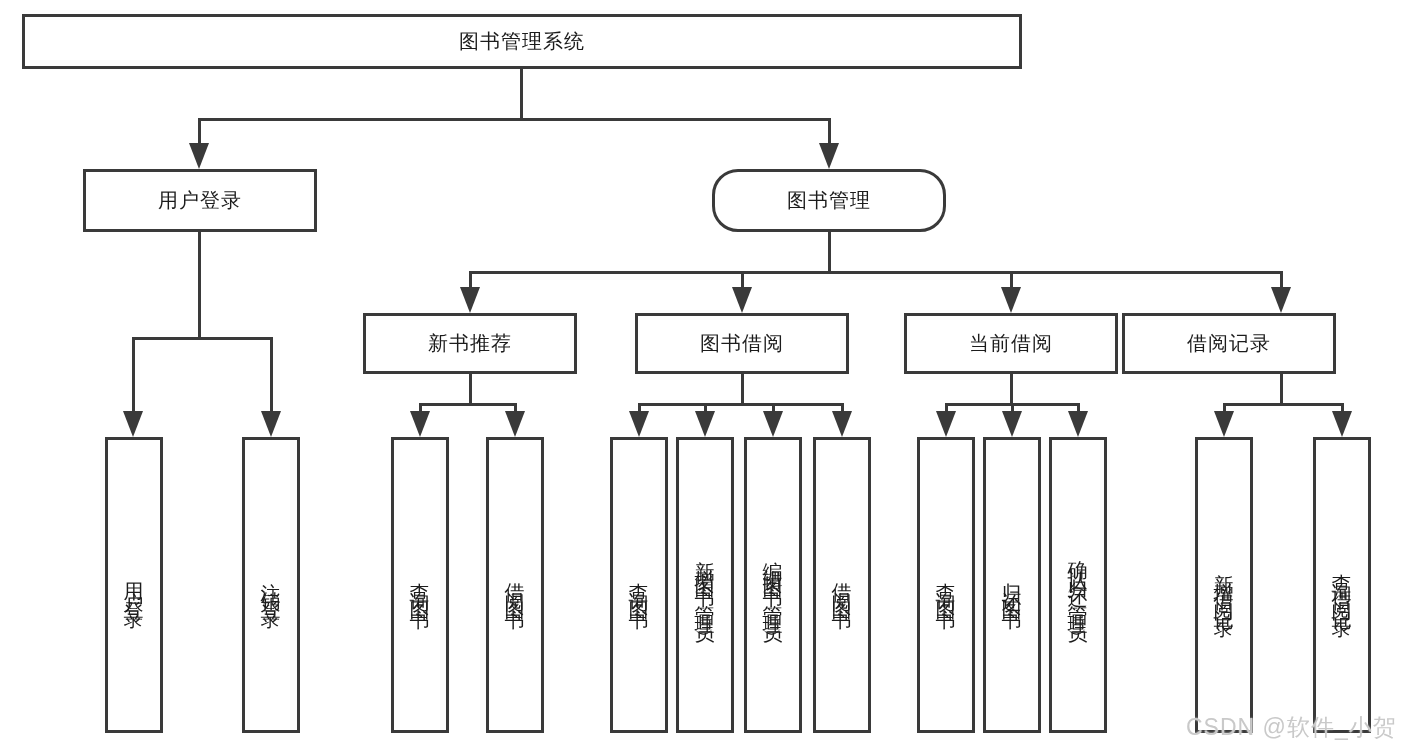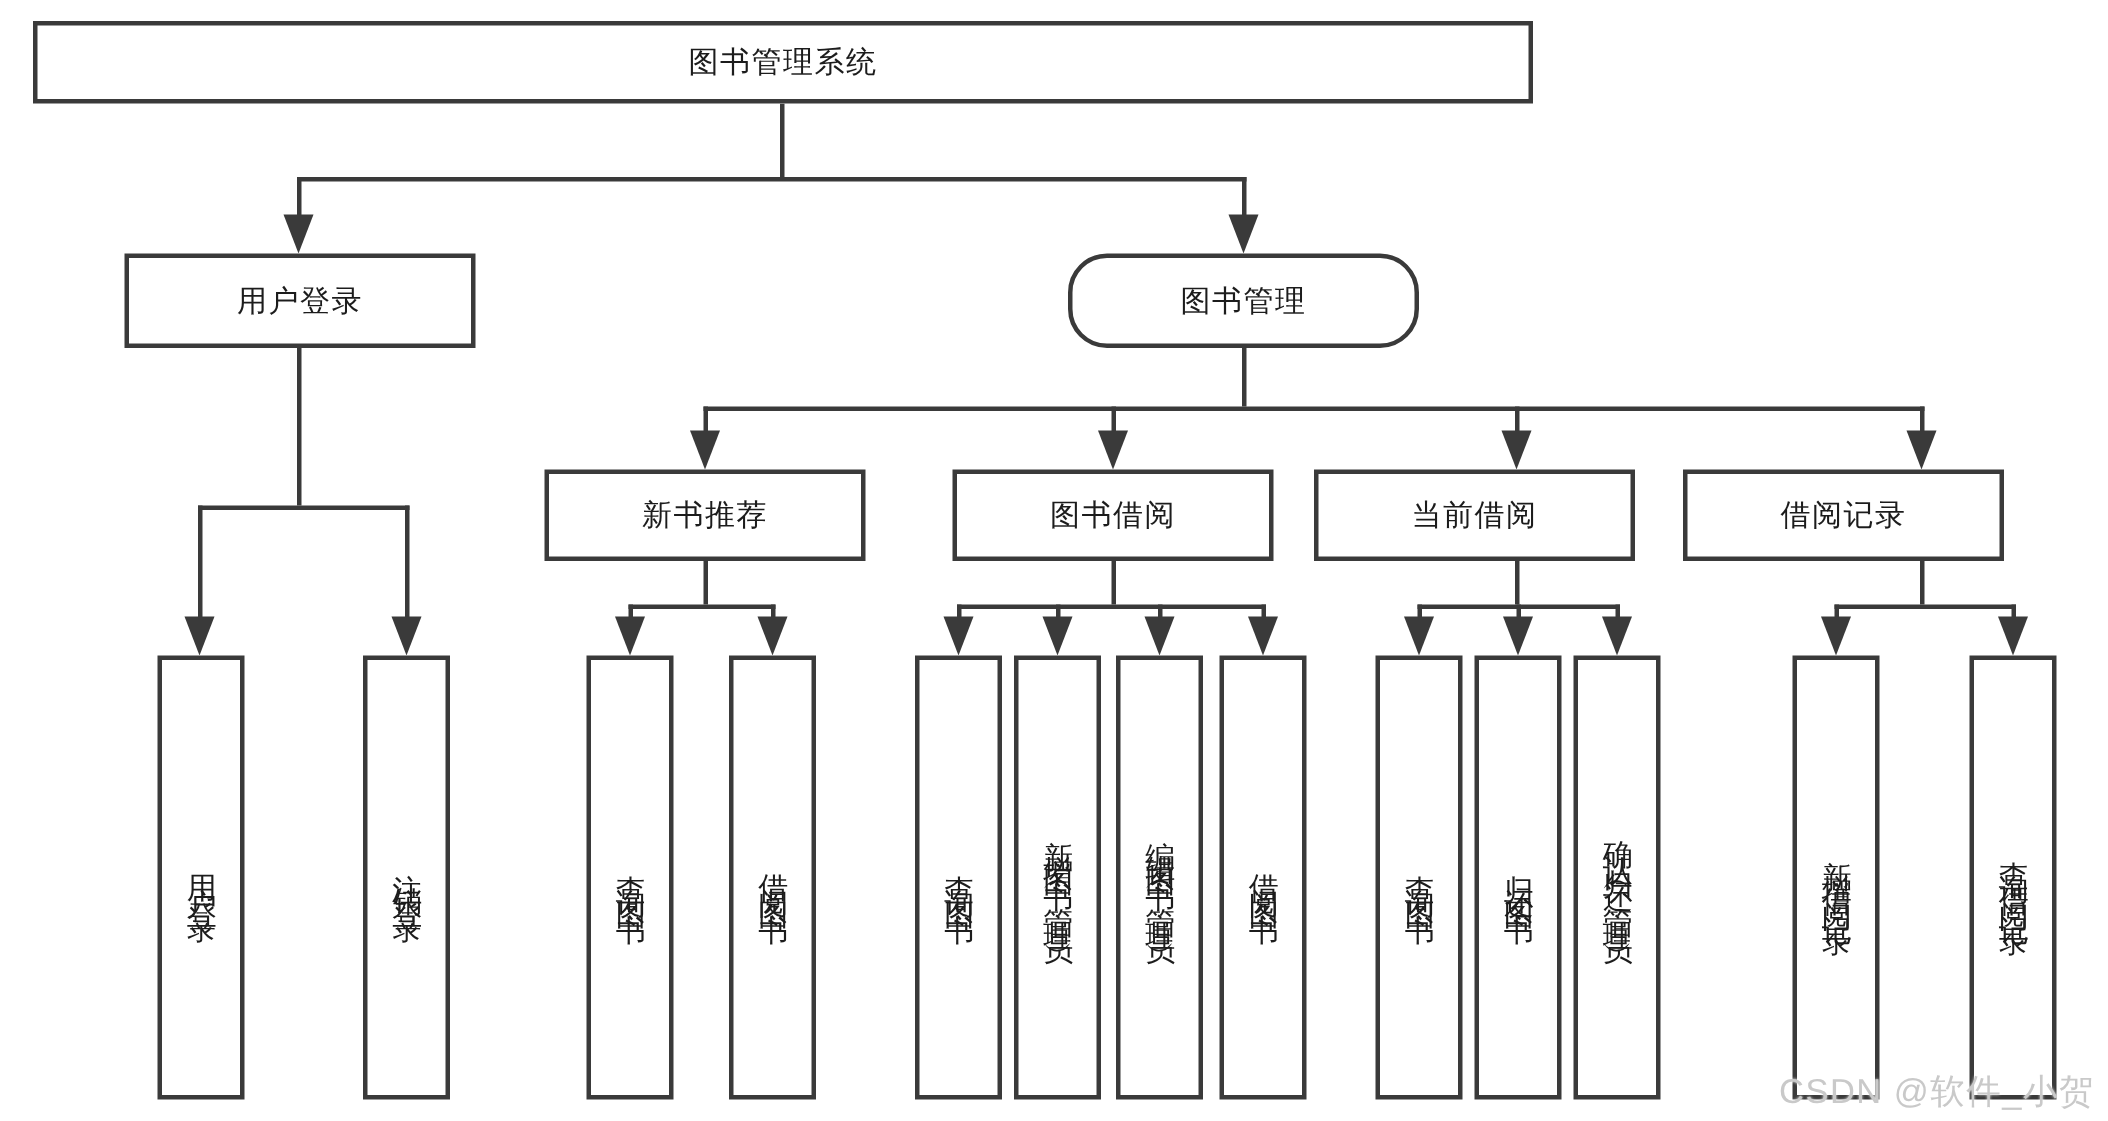--- a/index.html
+++ b/index.html
@@ -72,21 +72,21 @@
   <div class="arrow" style="left:732px;top:287px;"></div>
   <div class="arrow" style="left:1001px;top:287px;"></div>
   <div class="arrow" style="left:1271px;top:287px;"></div>
 
   <div class="box" style="left:363px;top:313px;width:214px;height:61px;">
     <span>新书推荐</span>
   </div>
   <div class="box" style="left:635px;top:313px;width:214px;height:61px;">
     <span>图书借阅</span>
   </div>
-  <div class="box" style="left:876px;top:313px;width:214px;height:61px;">
+  <div class="box" style="left:904px;top:313px;width:214px;height:61px;">
     <span>当前借阅</span>
   </div>
   <div class="box" style="left:1122px;top:313px;width:214px;height:61px;">
     <span>借阅记录</span>
   </div>
 
   <div class="vline" style="left:469px;top:374px;height:29px;"></div>
   <div class="hline" style="left:419px;top:403px;width:98px;"></div>
   <div class="vline" style="left:419px;top:403px;height:10px;"></div>
   <div class="vline" style="left:514px;top:403px;height:10px;"></div>

